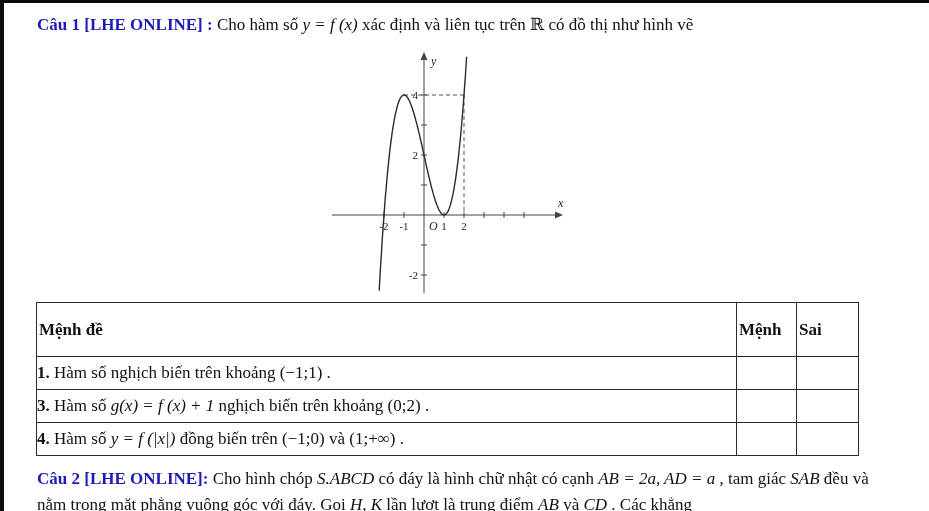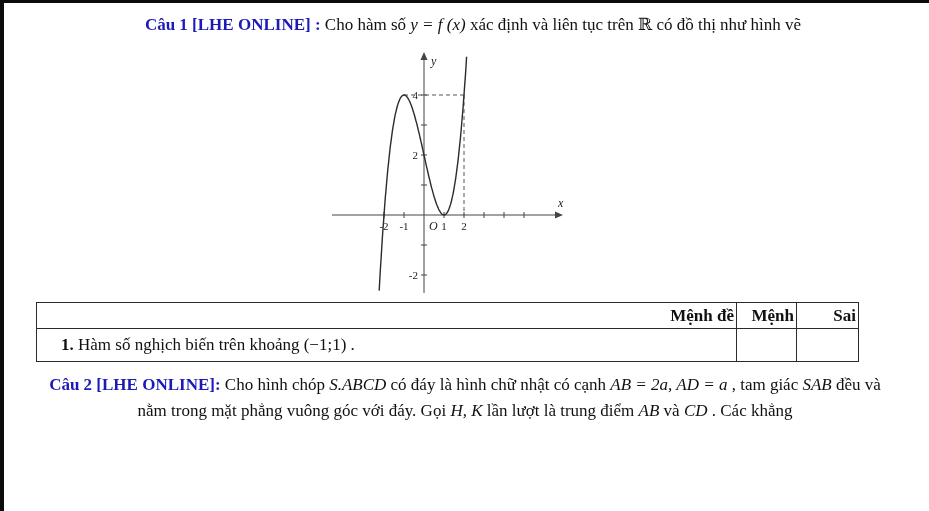--- a/index.html
+++ b/index.html
@@ -2,31 +2,31 @@
 <html><head>
 <meta charset="utf-8">
 <style>
   html,body{margin:0;padding:0;}
   body{
     width:929px;height:511px;background:#ffffff;color:#111;
     font-family:"Liberation Serif","DejaVu Serif",serif;
     overflow:hidden;position:relative;
   }
   .edge{position:absolute;inset:0;border-top:3px solid #0b0b0b;border-left:4px solid #0b0b0b;pointer-events:none;z-index:5;}
-  .para{margin:0;text-align:center;}
+  .para{margin:0;}
   .q1{padding:13px 20px 0 37px;font-size:17px;line-height:23px;}
   .q2{margin:10px 0 0 37px;width:856px;font-size:17px;line-height:26px;}
   .s-b{font-weight:bold;}
   .s-i{font-style:italic;}
   .s-qb{font-weight:bold;color:var(--accent,#1b1ab8);}
   .figure{width:240px;height:242px;margin:16px 0 0 330px;}
   table.props{border-collapse:collapse;table-layout:fixed;width:822px;margin:8px 0 0 36px;}
   table.props th,table.props td{border:1px solid #2b2b2b;}
-  table.props th{font-size:17px;font-weight:bold;text-align:right;height:21px;padding:2px 2px;}
-  td.stmt{font-size:17px;padding:2px 24px;height:28px;vertical-align:middle;}
+  table.props th{font-size:17px;font-weight:bold;text-align:left;height:21px;padding:16px 2px;}
+  td.stmt{font-size:17px;padding:2px 0;height:28px;vertical-align:middle;}
   td.ans{height:28px;}
   
   .axis{stroke:#444;stroke-width:1;}
   .ah{fill:#444;}
   .dash{stroke:#555;stroke-width:1;stroke-dasharray:4 3;fill:none;}
   .curve{stroke:#2b2b2b;stroke-width:1.4;fill:none;}
   text.tl{font-family:"Liberation Serif","DejaVu Serif",serif;font-size:11px;fill:#222;}
   text.al{font-family:"Liberation Serif","DejaVu Serif",serif;font-size:12px;font-style:italic;fill:#222;}
   text.ol{font-family:"Liberation Serif","DejaVu Serif",serif;font-size:12px;font-style:italic;fill:#222;}
 </style>
@@ -85,17 +85,27 @@
         <th>Mệnh</th>
         <th>Sai</th>
       </tr>
     </thead>
     <tbody>
         <tr>
           <td class="stmt"><span class="s-b">1.</span><span> Hàm số nghịch biến trên khoảng </span><span>(−1;1)</span><span> .</span></td>
           <td class="ans"></td>
           <td class="ans"></td>
         </tr>
+        <tr>
+          <td class="stmt"><span class="s-b">3.</span><span> Hàm số </span><span class="s-i">g(x) = f (x) + 1</span><span> nghịch biến trên khoảng </span><span>(0;2)</span><span> .</span></td>
+          <td class="ans"></td>
+          <td class="ans"></td>
+        </tr>
+        <tr>
+          <td class="stmt"><span class="s-b">4.</span><span> Hàm số </span><span class="s-i">y = f (|x|)</span><span> đồng biến trên </span><span>(−1;0)</span><span> và </span><span>(1;+∞)</span><span> .</span></td>
+          <td class="ans"></td>
+          <td class="ans"></td>
+        </tr>
       </tbody>
   </table>
 
   <p class="para q2"><span class="s-qb">Câu 2 [LHE ONLINE]:</span><span> Cho hình chóp </span><span class="s-i">S.ABCD</span><span> có đáy là hình chữ nhật có cạnh </span><span class="s-i">AB = 2a, AD = a</span><span> , tam giác </span><span class="s-i">SAB</span><span> đều và nằm trong mặt phẳng vuông góc với đáy. Gọi </span><span class="s-i">H, K</span><span> lần lượt là trung điểm </span><span class="s-i">AB</span><span> và </span><span class="s-i">CD</span><span> . Các khẳng</span></p>
 </div>
 
 </body></html>

